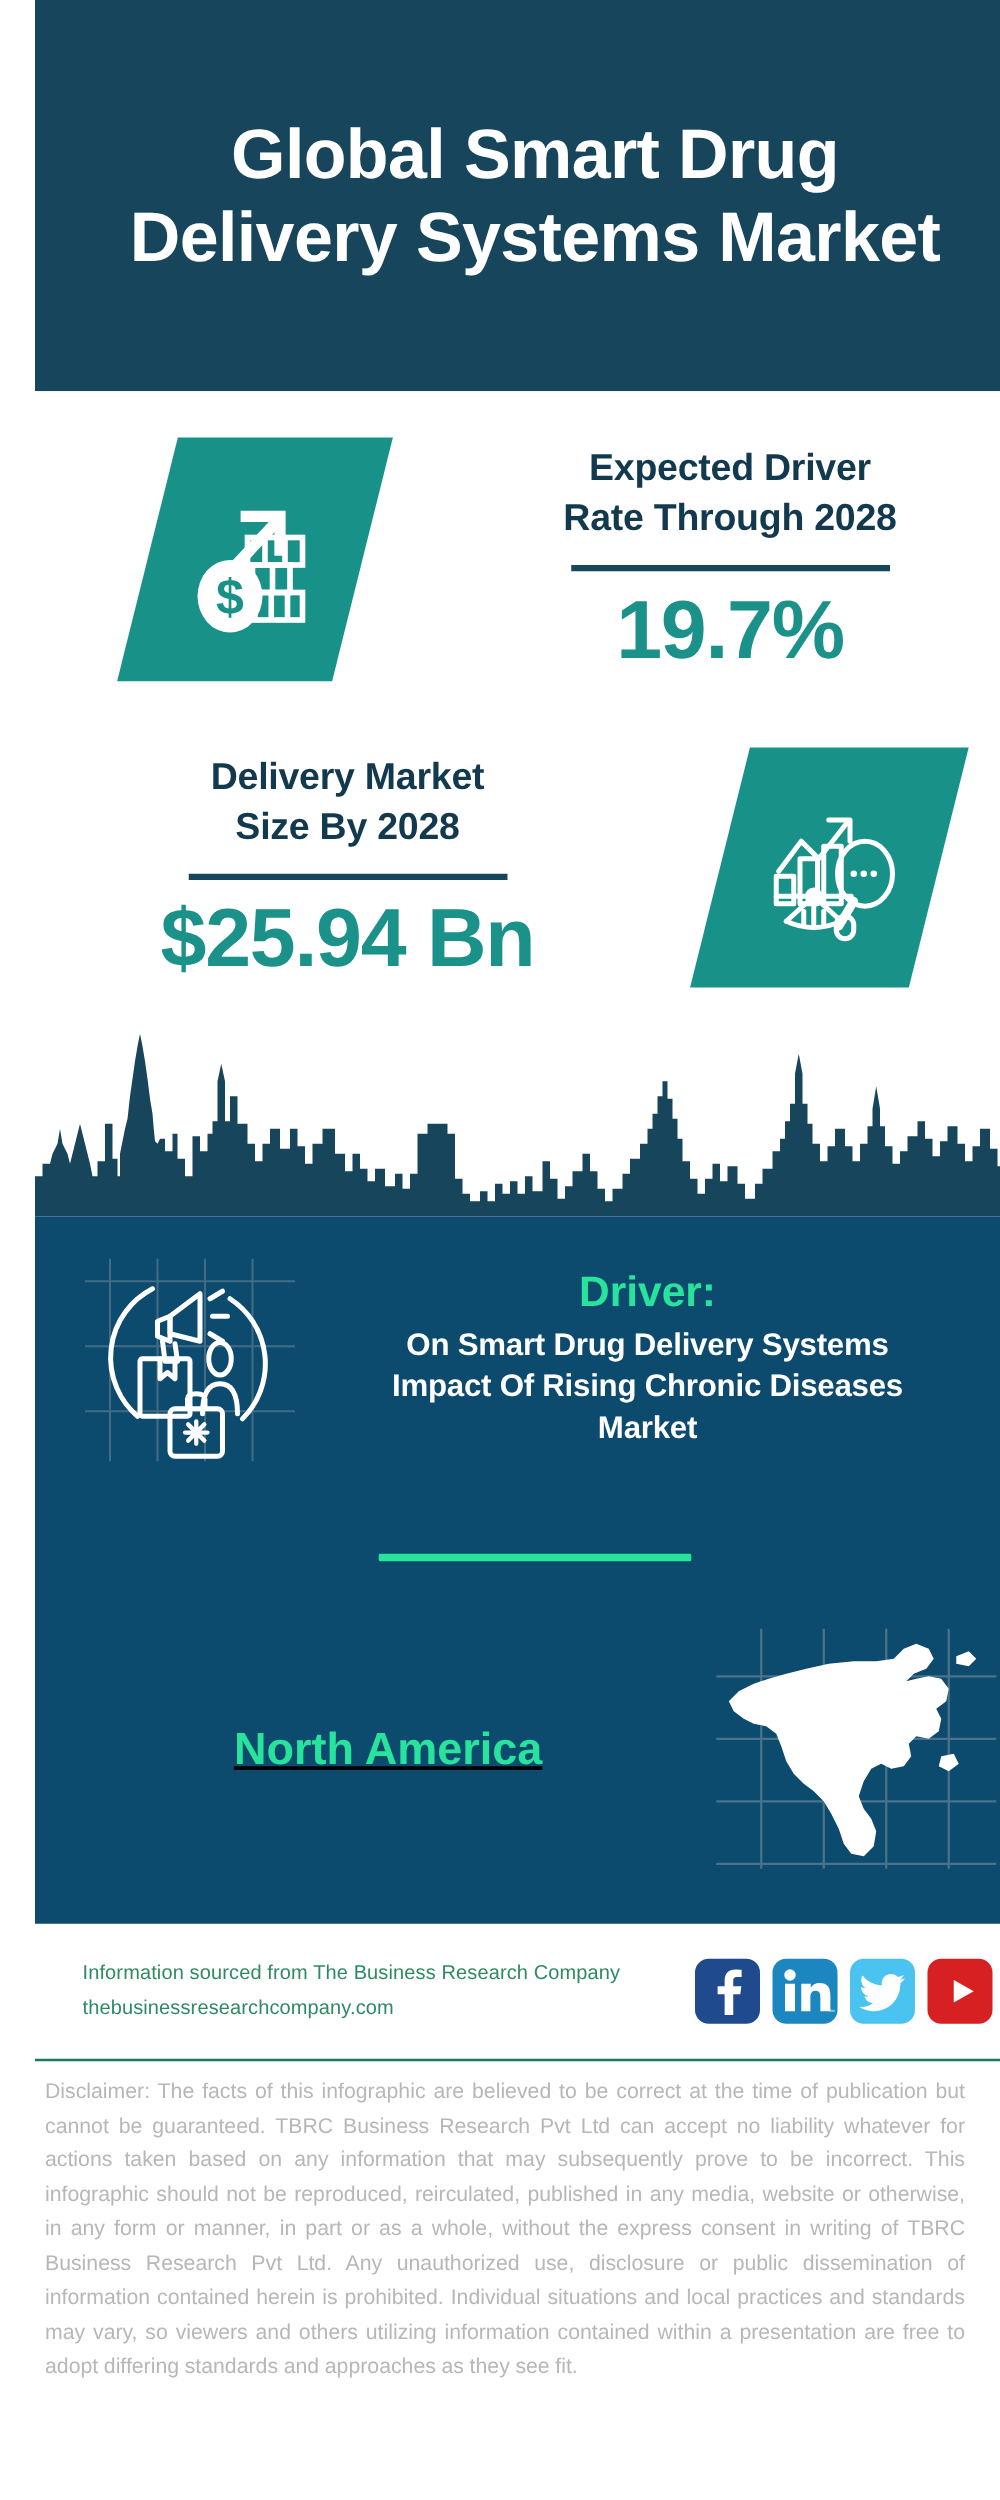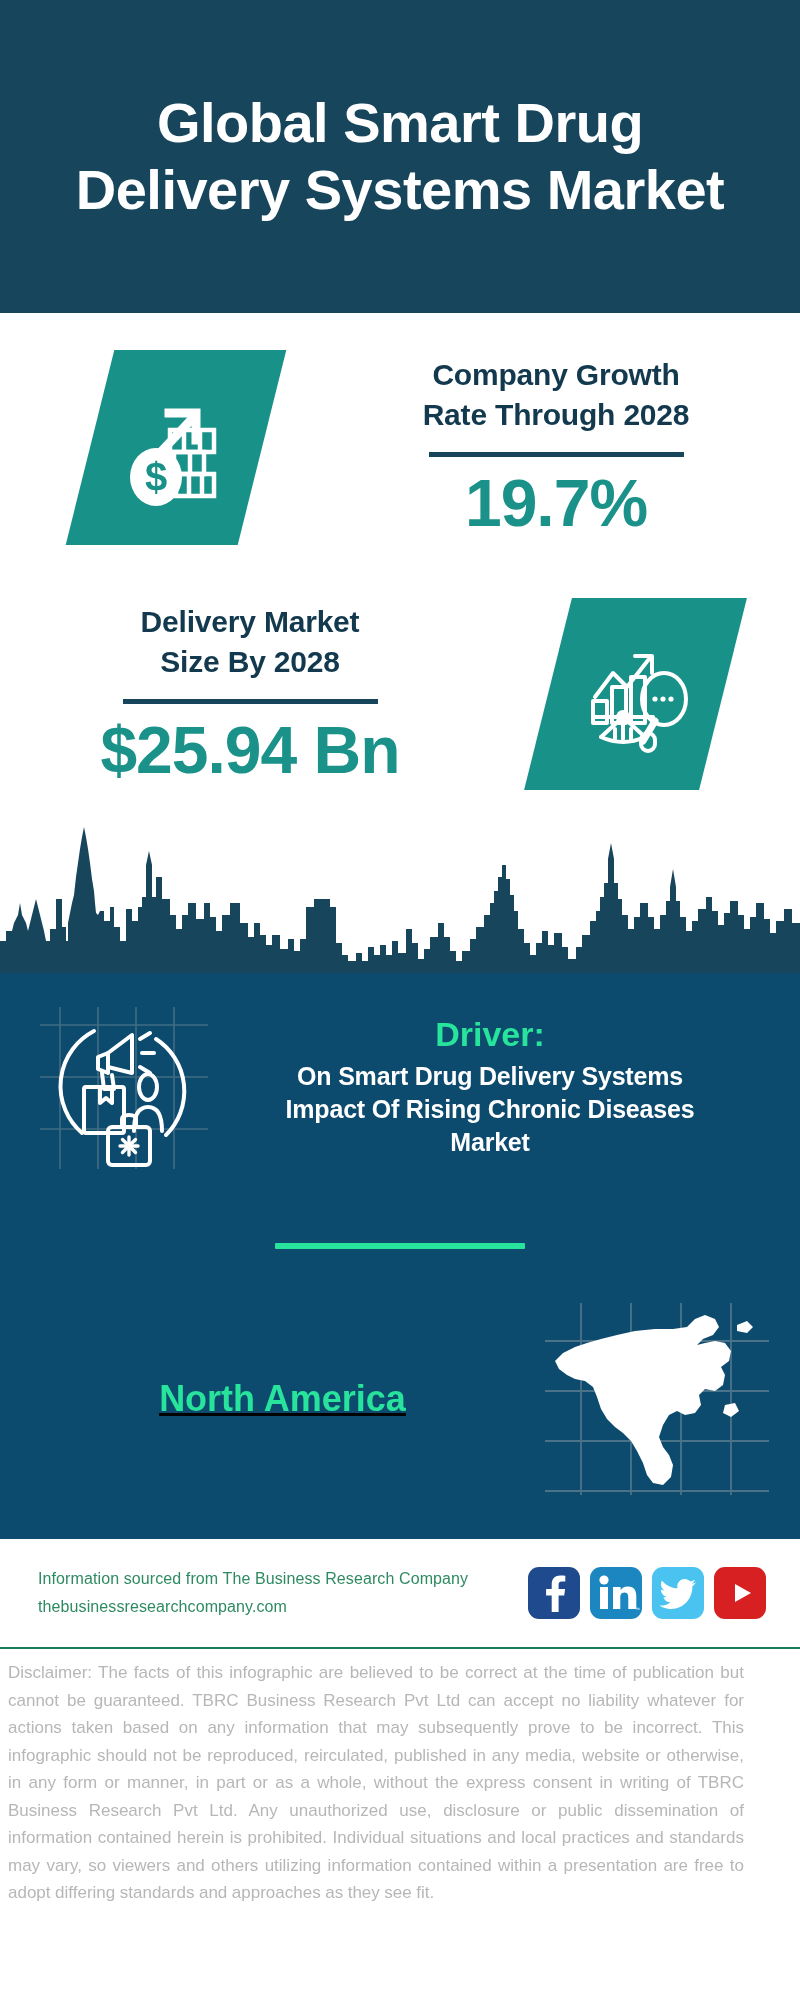--- a/index.html
+++ b/index.html
@@ -5,21 +5,21 @@
   * { margin:0; padding:0; box-sizing:border-box; }
   html, body { width:800px; }
   body {
     font-family: "Liberation Sans", sans-serif;
     background:#ffffff;
     width:800px;
     height:2000px;
     position:relative;
     overflow:hidden;
   }
-  .page { width:752px; height:2000px; position:relative; background:#fff; }
+  .page { width:752px; height:2000px; position:relative; background:#fff;margin-left:28px; }
 
   
   .header {
     background:#17455B;
     width:800px;
     height:313px;
     display:flex;
     align-items:center;
     justify-content:center;
     padding:0 60px;
@@ -182,21 +182,21 @@
                 <line x1="90" y1="90" x2="90" y2="112"></line>
               </g>
 
               <ellipse cx="44" cy="93" rx="26" ry="29" fill="#fff"></ellipse>
               <text x="44" y="107" font-size="40" font-weight="bold" text-anchor="middle" font-family="Liberation Sans, sans-serif" fill="#189189">$</text>
             </svg>
           </div>
         </div>
       </div>
       <div class="stat-text" style="flex:1; padding-right:28px;">
-        <div class="stat-label">Company Growth</div>
+        <div class="stat-label">Expected Driver</div>
         <div class="stat-label">Rate Through 2028</div>
         <div class="stat-rule"></div>
         <div class="stat-value">19.7%</div>
       </div>
     </div>
 
     <div class="stat-row" style="height:240px; padding-top:22px;">
       <div class="stat-text" style="flex:1; padding-left:30px;">
         <div class="stat-label">Delivery Market</div>
         <div class="stat-label">Size By 2028</div>

